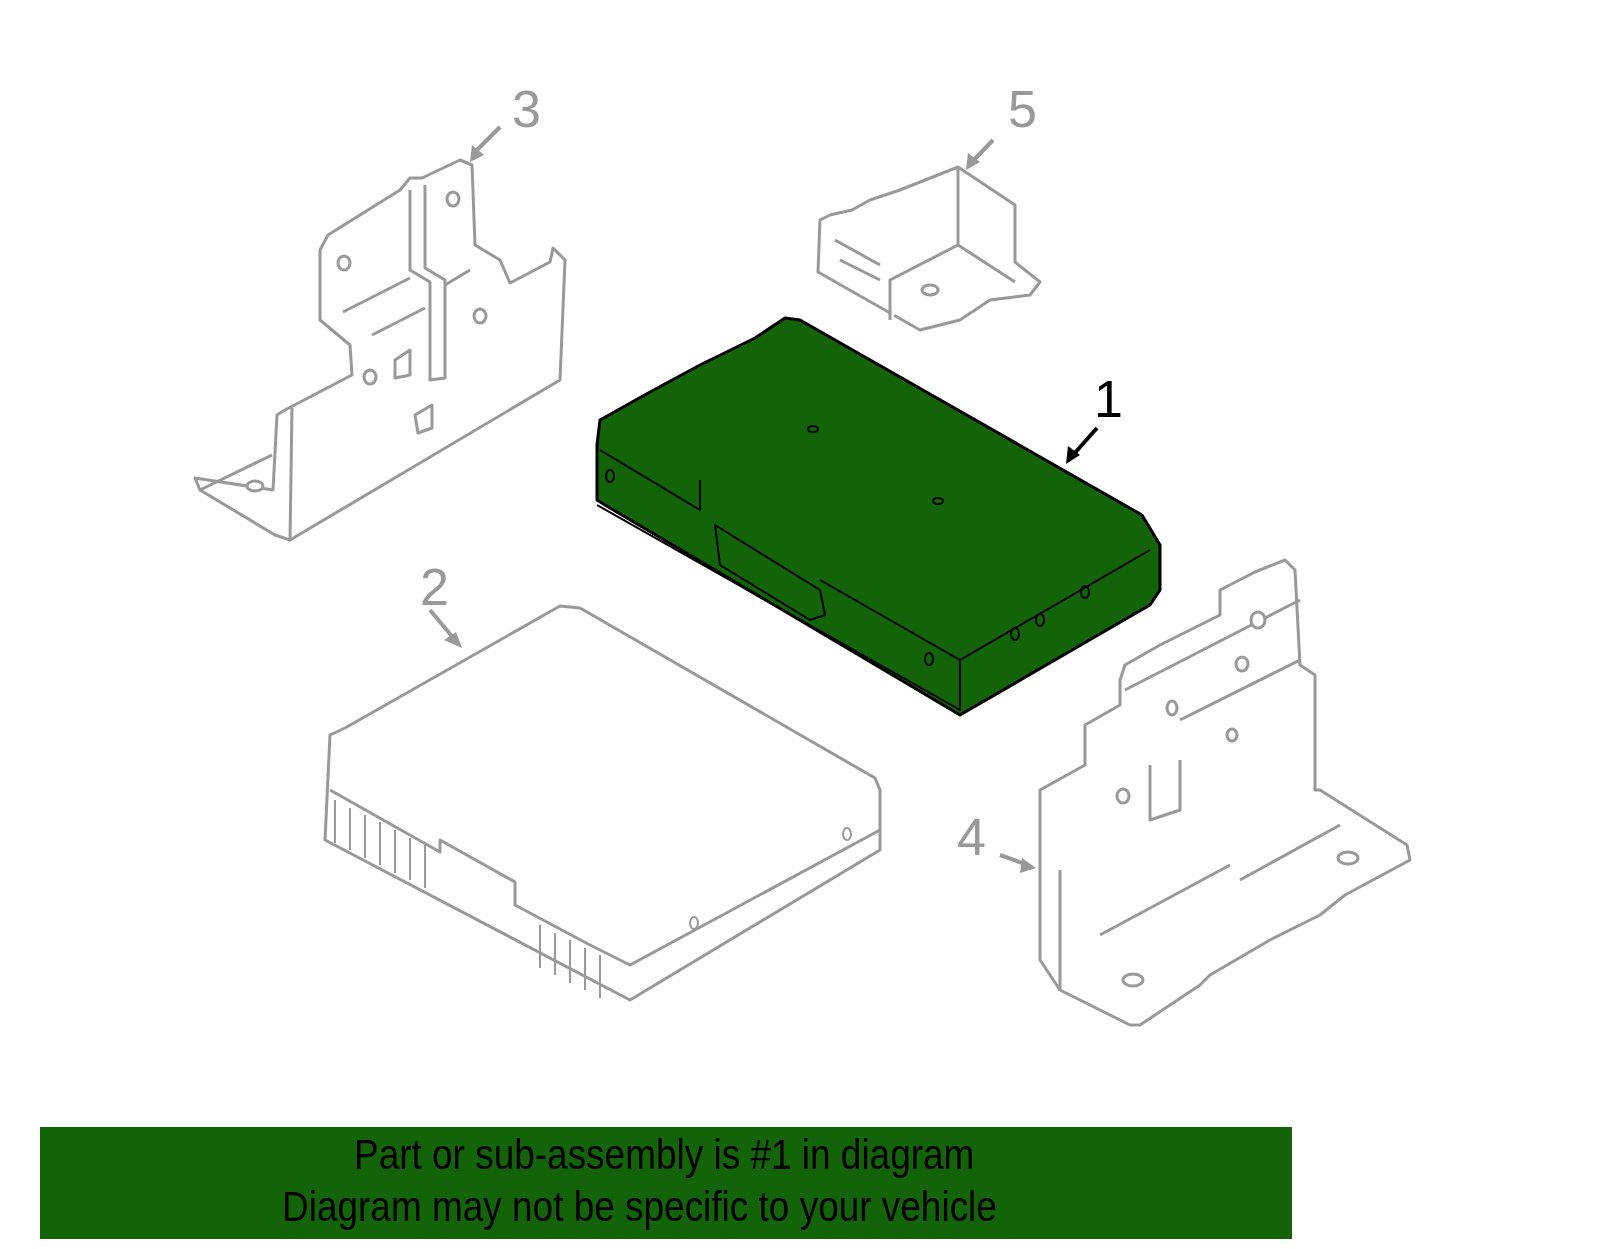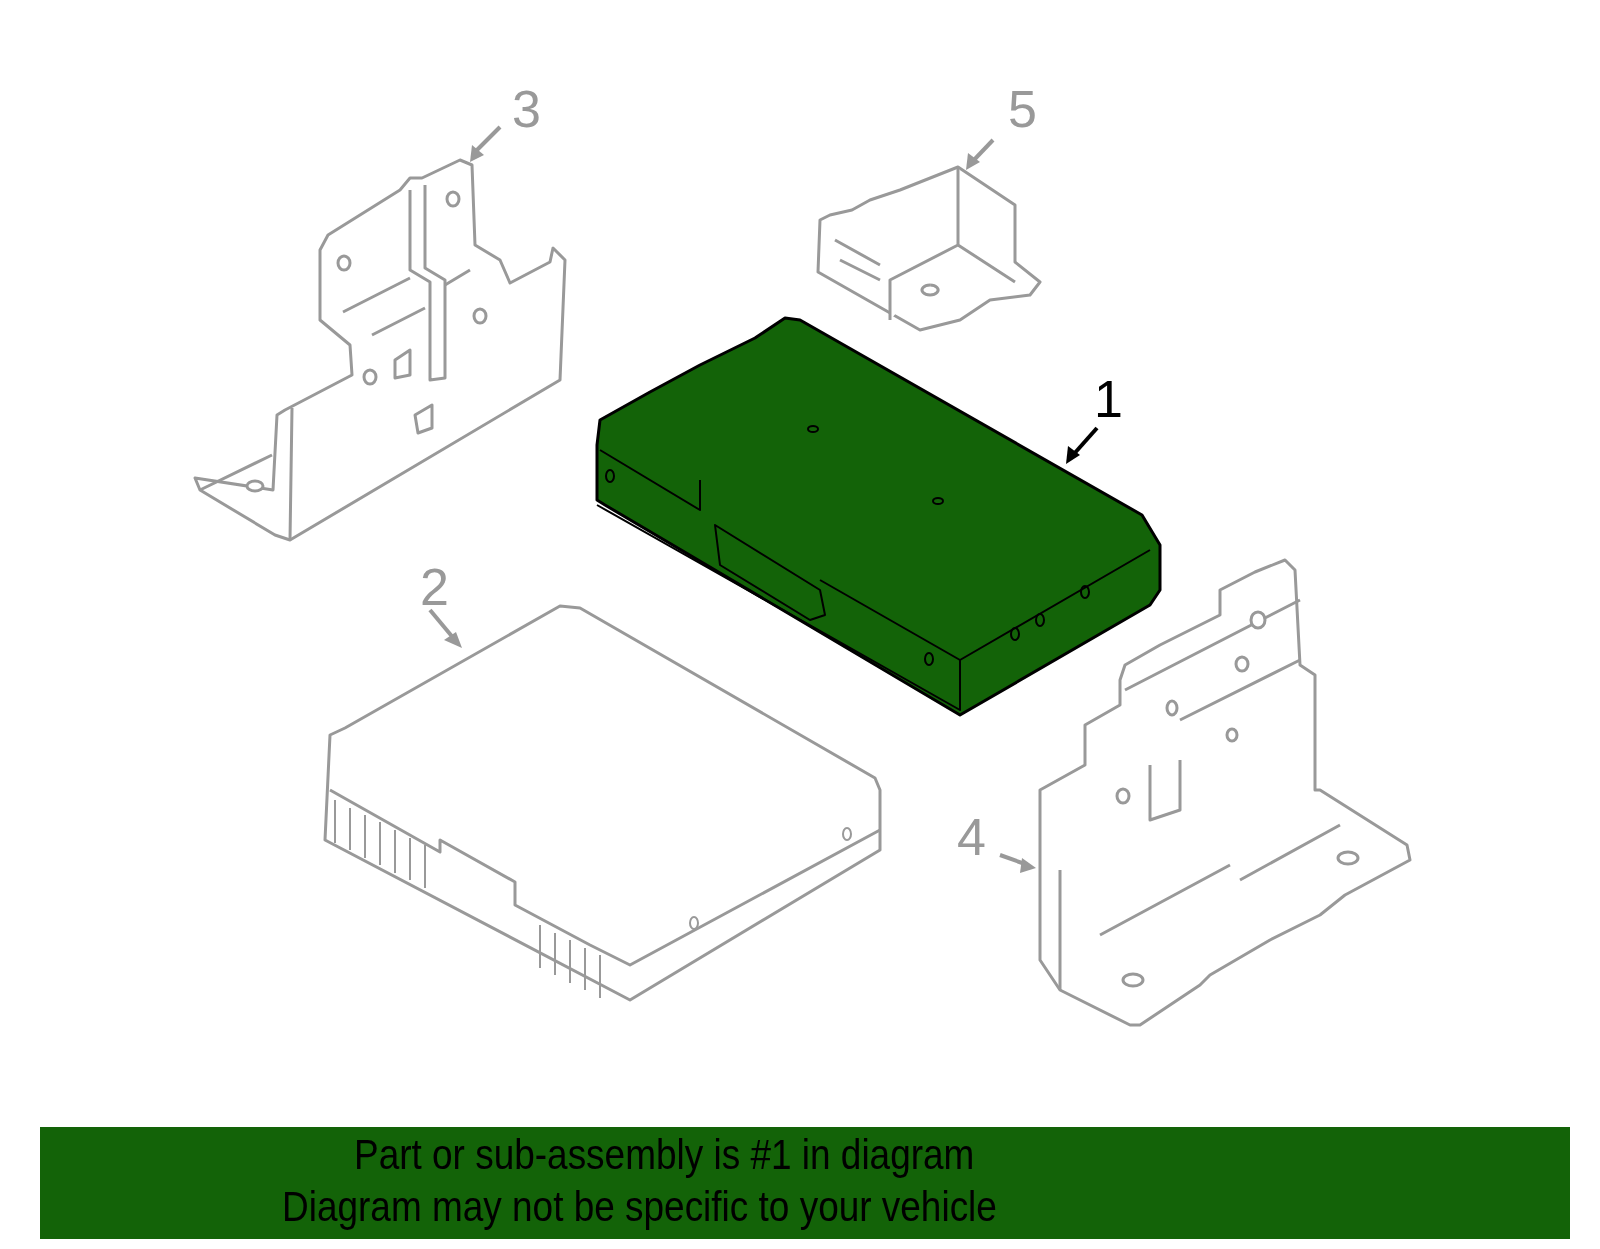--- a/index.html
+++ b/index.html
@@ -1,20 +1,20 @@
 <!DOCTYPE html>
 <html><head>
 <meta charset="utf-8">
 <style>
   html, body { margin:0; padding:0; background:#ffffff; }
   body { width:1600px; height:1249px; position:relative; overflow:hidden; font-family:"Liberation Sans", sans-serif; }
   #diagram { position:absolute; left:0; top:0; width:1600px; height:1100px; }
   .callout { font-family:"Liberation Sans", sans-serif; font-size:52px; fill:#999999; }
   .callout.active { fill:#000000; }
-  #banner { position:absolute; left:40px; top:1127px; width:1530px; height:112px; background:#136308; }
+  #banner { position:absolute; left:40px; top:1127px; width:1252px; height:112px; background:#136308; }
   #banner .line { position:absolute; width:100%; color:#000; font-size:42px; line-height:48px; text-align:left; transform:scaleX(0.88); transform-origin:left center; white-space:nowrap; }
   #banner .l1 { left:314px; top:4px; }
   #banner .l2 { left:242px; top:56px; }
 </style>
 </head>
 <body>
 
 <svg id="diagram" viewBox="0 0 1600 1100" xmlns="http://www.w3.org/2000/svg">
 
   <g fill="#fff" stroke="#999" stroke-width="3" stroke-linejoin="round">

